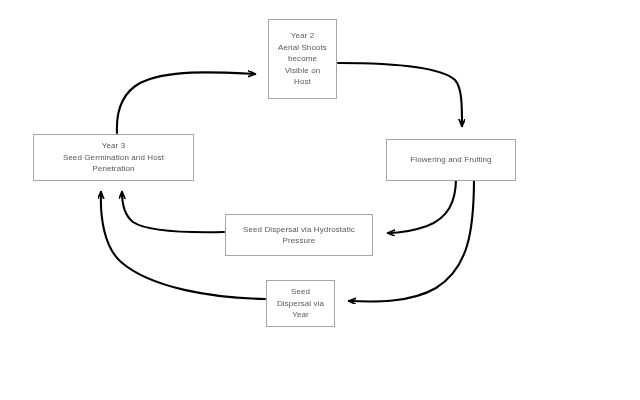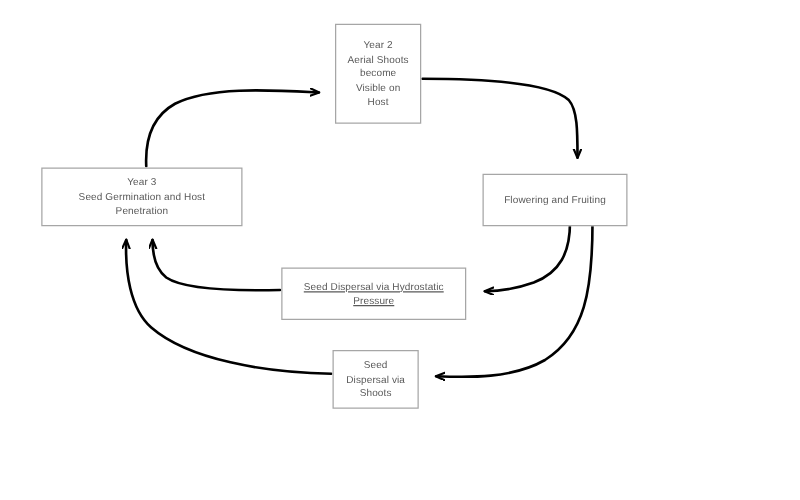--- a/index.html
+++ b/index.html
@@ -34,22 +34,22 @@
     display: flex;
     align-items: center;
     justify-content: center;
     padding: 20px 3px;
     z-index: 3;
     letter-spacing: 0.1px;
     white-space: pre-line;
   }
   #node-year2   { left: 268px; top: 19px;  width: 69px;  height: 80px; }
   #node-year1   { left: 33px;  top: 134px; width: 161px; height: 47px; }
-  #node-flower  { left: 386px; top: 139px; width: 116px; height: 37px; }
-  #node-hydro   { left: 225px; top: 214px; width: 148px; height: 38px; text-decoration: underline; }
+  #node-flower  { left: 386px; top: 139px; width: 130px; height: 37px; }
+  #node-hydro   { left: 225px; top: 214px; width: 148px; height: 38px; }
   #node-birds   { left: 266px; top: 280px; width: 69px;  height: 47px; }
 </style>
 </head>
 <body>
 
 <div id="canvas">
 
   <svg id="arrow-layer" viewBox="0 0 640 400" xmlns="http://www.w3.org/2000/svg">
     <defs>
       <marker id="ah" markerWidth="9" markerHeight="9" refX="7.2" refY="3.2" orient="auto" markerUnits="userSpaceOnUse">
@@ -89,16 +89,16 @@
   </div>
 
   <div class="node" id="node-hydro">
     <span>Seed Dispersal via Hydrostatic
 Pressure</span>
   </div>
 
   <div class="node" id="node-birds">
     <span>Seed
 Dispersal via
-Shoots</span>
+Year</span>
   </div>
 
 </div>
 
 </body></html>

